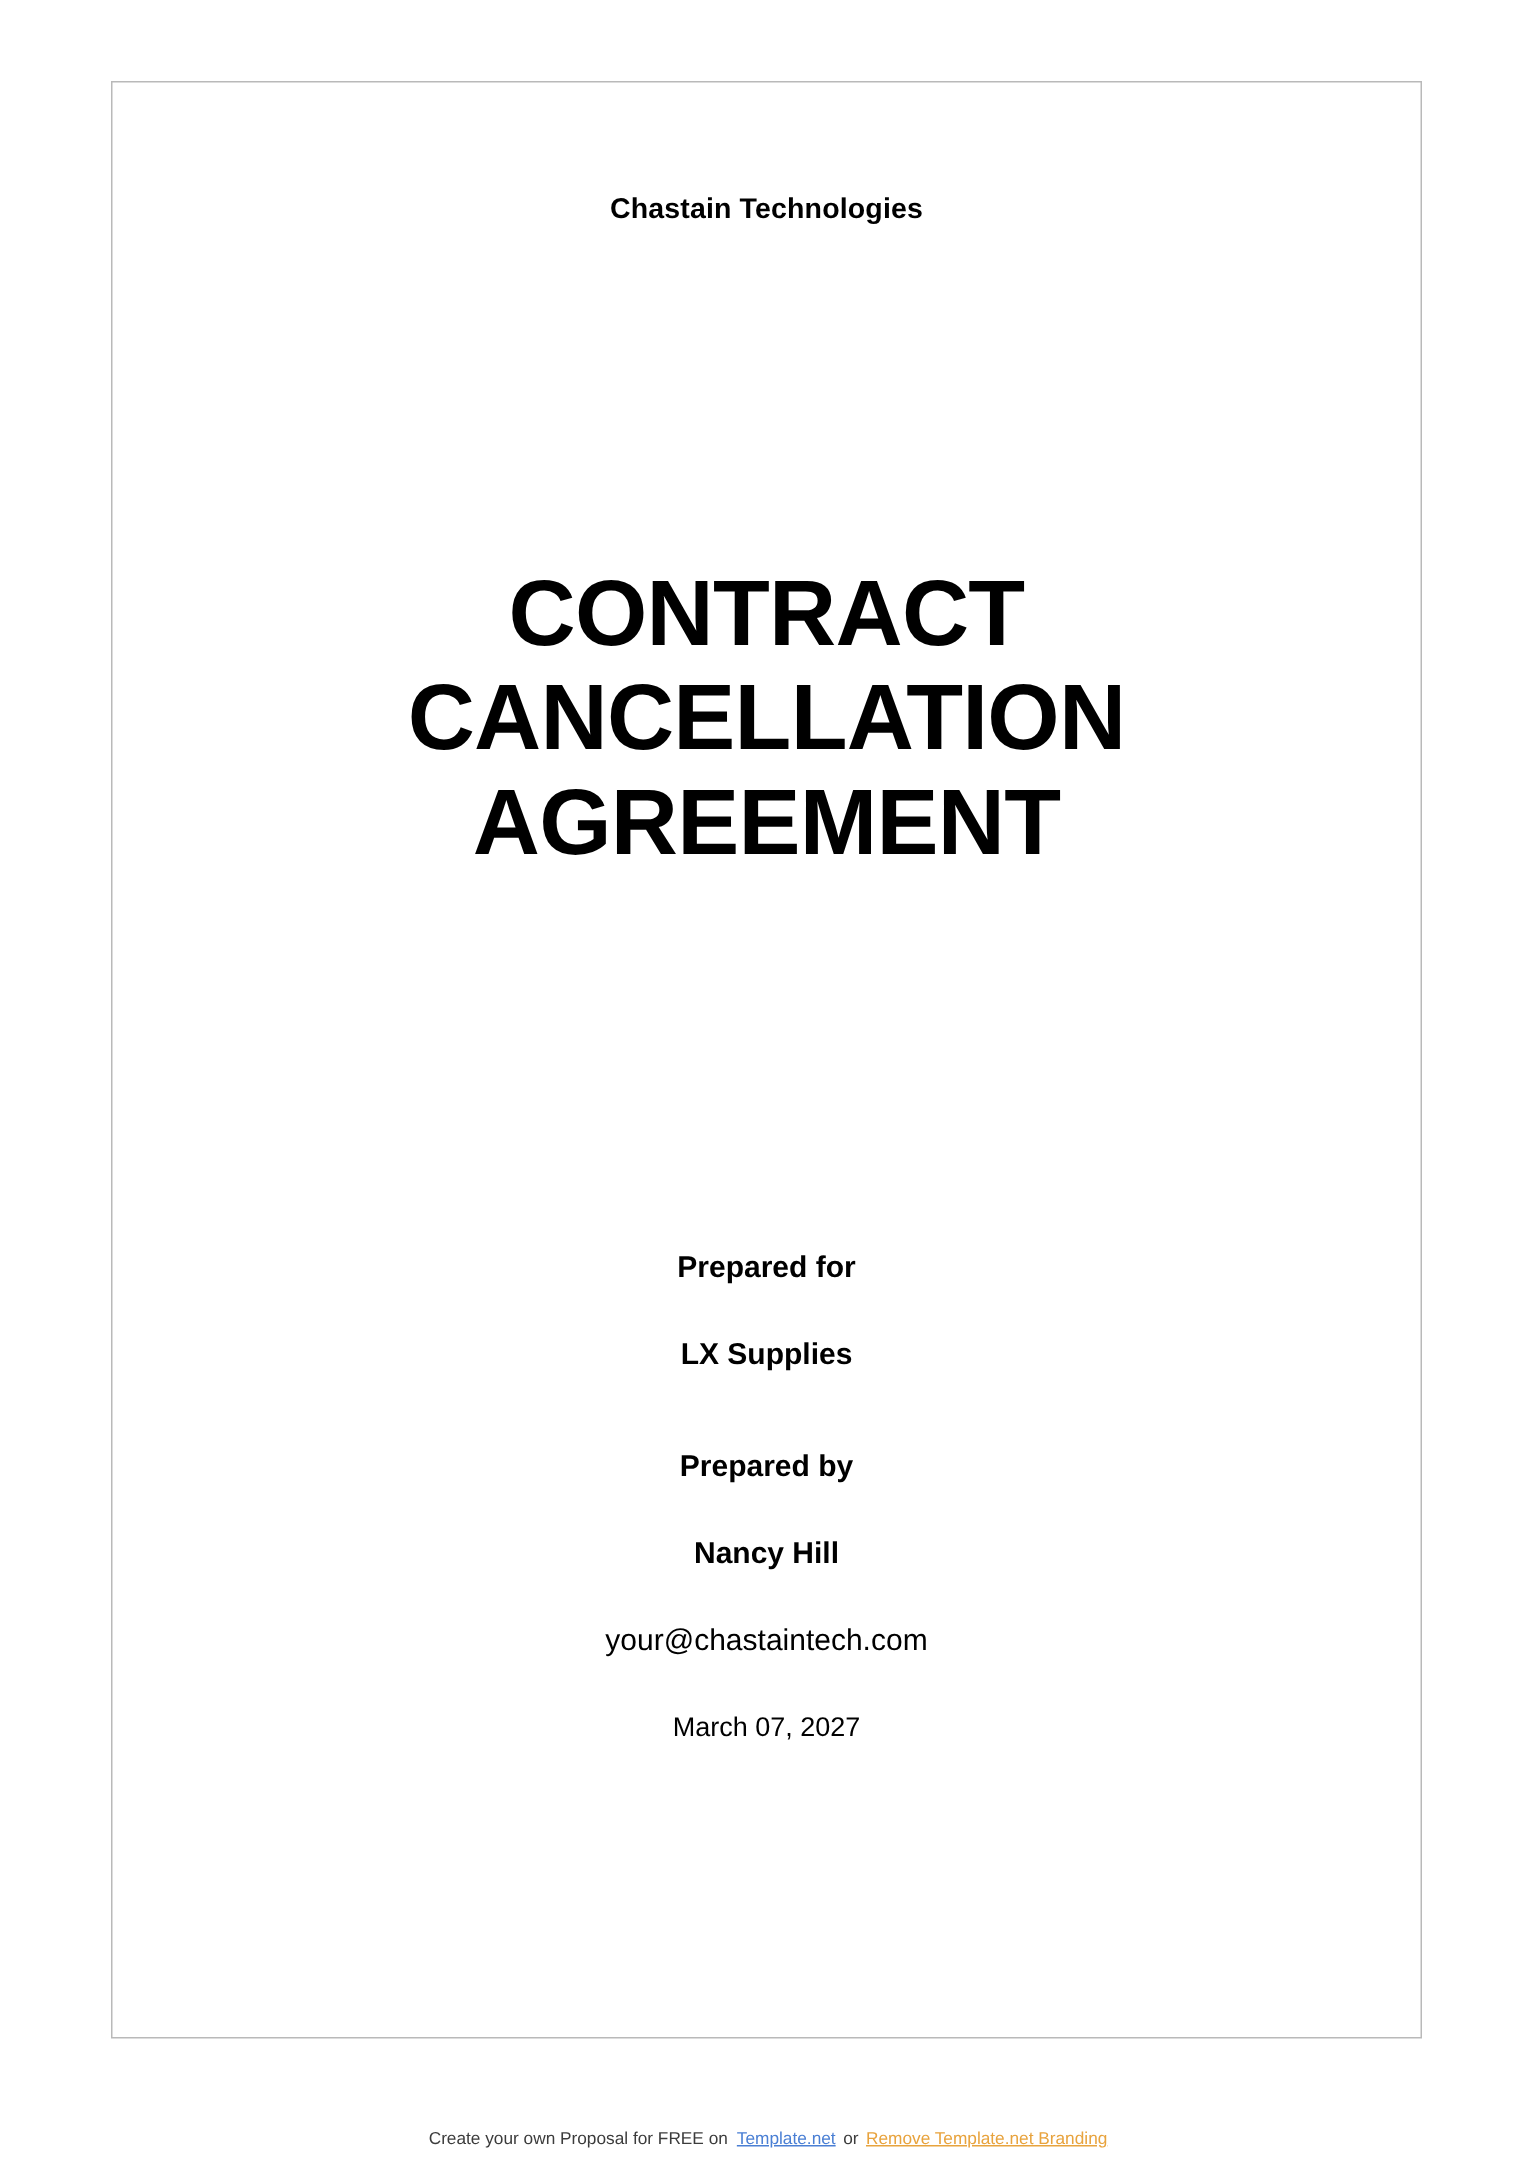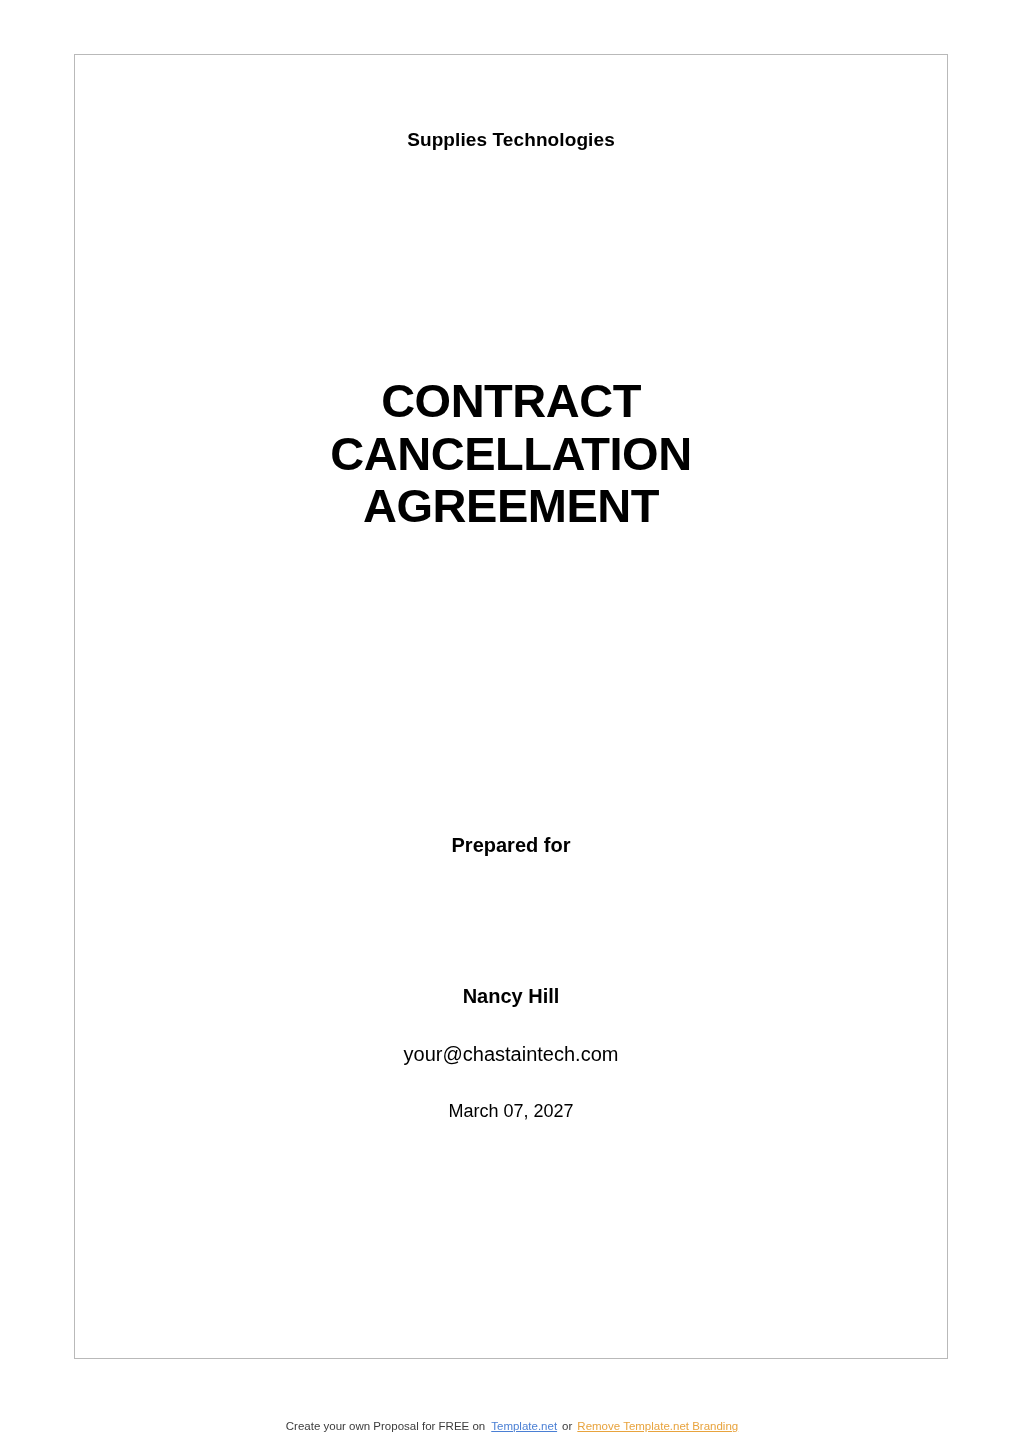--- a/index.html
+++ b/index.html
@@ -37,21 +37,21 @@
     font-weight: bold;
     letter-spacing: 0.1px;
   }
 
   .doc-title {
     position: absolute;
     top: 320px;
     left: 0;
     width: 100%;
     text-align: center;
-    font-size: 47px;
+    font-size: 62px;
     font-weight: bold;
     line-height: 1.12;
     letter-spacing: -0.5px;
   }
   .doc-title .line {
     display: block;
     white-space: nowrap;
   }
 
   .meta {
@@ -102,32 +102,34 @@
   }
   .footer .link-template { color: #4a7fd4; margin-left: 6px; margin-right: 2px; }
   .footer .link-remove { color: #e8a33d; margin-left: 2px; }
   .footer .or { margin: 0 3px; color: #3c3c3c; }
 </style>
 </head>
 <body>
 
 <div class="page">
 
-  <div class="company-name">Supplies Technologies</div>
+  <div class="company-name">Chastain Technologies</div>
 
   <div class="doc-title">
     <span class="line">CONTRACT</span>
     <span class="line">CANCELLATION</span>
     <span class="line">AGREEMENT</span>
   </div>
 
   <div class="meta">
     <div class="meta-row label">Prepared for</div>
     <div class="sp-1"></div>
+    <div class="meta-row value">LX Supplies</div>
     <div class="sp-2"></div>
+    <div class="meta-row label">Prepared by</div>
     <div class="sp-3"></div>
     <div class="meta-row value">Nancy Hill</div>
     <div class="sp-4"></div>
     <div class="meta-row email">your@chastaintech.com</div>
     <div class="sp-4"></div>
     <div class="meta-row date">March 07, 2027</div>
   </div>
 
 </div>
 

